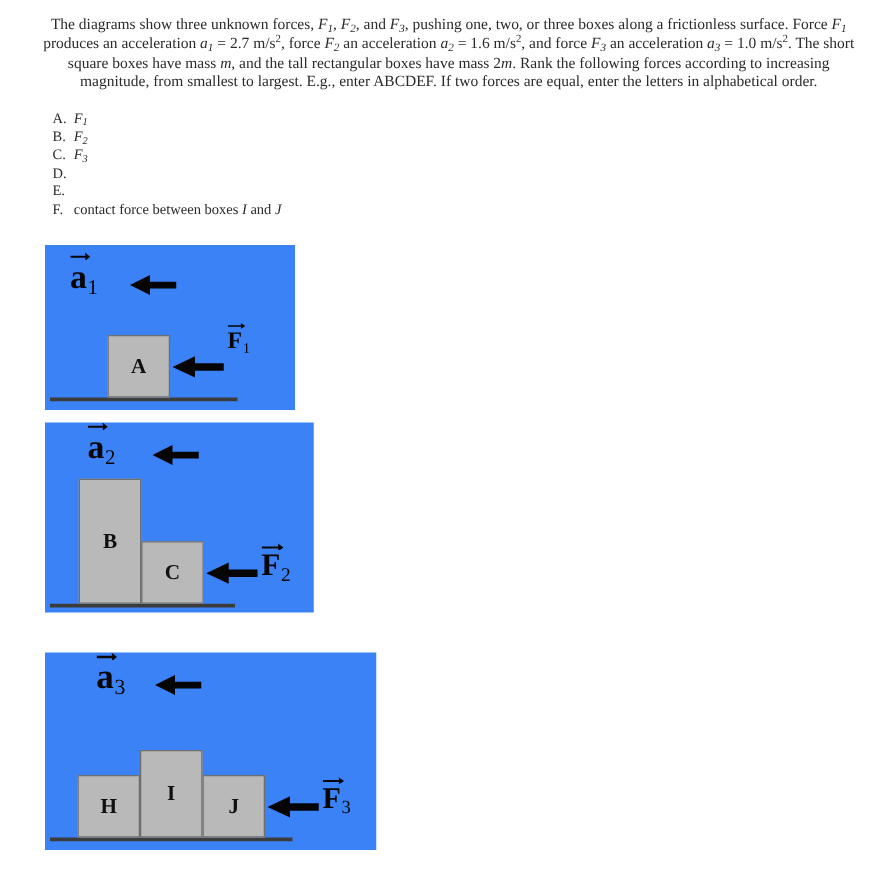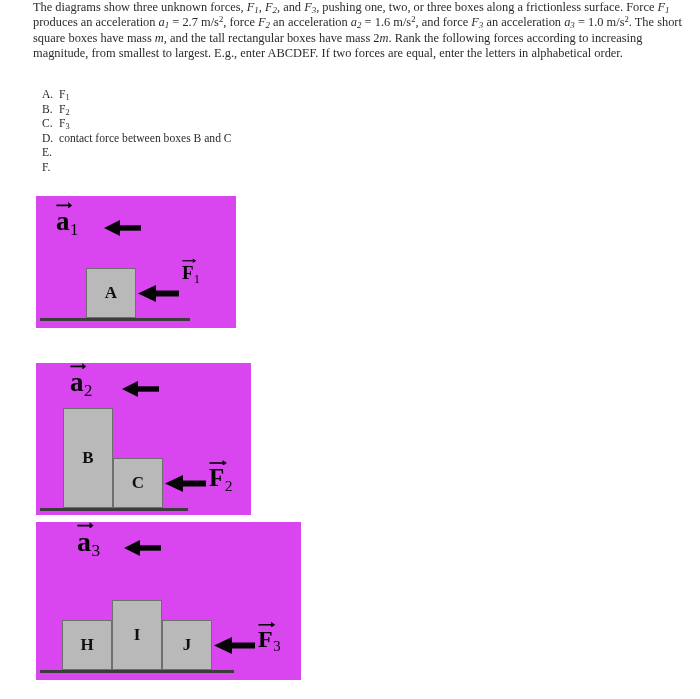--- a/index.html
+++ b/index.html
@@ -13,25 +13,25 @@
     font-family: "Liberation Serif", "DejaVu Serif", serif;
     color: #1a1a1a;
     overflow: hidden;
     position: relative;
   }
 
   
   #problem-statement {
     position: absolute;
     left: 33px;
-    top: 0px;
+    top: 12px;
     width: 652px;
     font-size: 12.4px;
     line-height: 15.3px;
-    text-align: left;
+    text-align: center;
     color: #2b2b2b;
   }
   #problem-statement .ital { font-style: italic; }
   sub { font-size: 0.72em; line-height: 0; vertical-align: -0.28em; }
   sup { font-size: 0.70em; line-height: 0; vertical-align: 0.48em; }
 
   
   #options-list {
     position: absolute;
     left: 42px;
@@ -43,26 +43,26 @@
   }
   .option-row {
     display: flex;
     align-items: baseline;
     white-space: nowrap;
   }
   .option-letter {
     width: 17px;
     flex: 0 0 17px;
   }
-  .option-text .ital { }
+  .option-text .ital { font-style: italic; }
 
   
   .diagram {
     position: absolute;
-    background: #d946ef;
+    background: #3b82f6;
   }
   .ground {
     position: absolute;
     background: #3c3c3c;
     height: 3px;
   }
   .box {
     position: absolute;
     background: #b9b9b9;
     border: 1.6px solid #6e6e6e;
@@ -130,29 +130,29 @@
     <span class="option-text"><span class="ital"><span>F</span><sub>2</sub></span></span>
   </div>
 
   <div class="option-row">
     <span class="option-letter">C.</span>
     <span class="option-text"><span class="ital"><span>F</span><sub>3</sub></span></span>
   </div>
 
   <div class="option-row">
     <span class="option-letter">D.</span>
-    <span class="option-text"><span>contact force between boxes </span><span class="ital">B</span><span> and </span><span class="ital">C</span></span>
   </div>
 
   <div class="option-row">
     <span class="option-letter">E.</span>
   </div>
 
   <div class="option-row">
     <span class="option-letter">F.</span>
+    <span class="option-text"><span>contact force between boxes </span><span class="ital">I</span><span> and </span><span class="ital">J</span></span>
   </div>
 
 </div>
 
 <div class="diagram" id="diagram-1" style="left:36px; top:196px; width:200px; height:132px;">
 
   <div class="veclabel" style="left:20px; top:12px; font-size:27px;">
     <span class="base"><span>a</span><span class="overarrow">
           <svg viewBox="0 0 40 12" preserveAspectRatio="none">
             <path d="M1 8 L34 8" stroke="#050505" stroke-width="2.6" fill="none"></path>
@@ -184,21 +184,21 @@
   <div class="veclabel" style="left:146px; top:67px; font-size:19px;">
     <span class="base"><span>F</span><span class="overarrow">
           <svg viewBox="0 0 40 12" preserveAspectRatio="none">
             <path d="M1 8 L34 8" stroke="#050505" stroke-width="2.6" fill="none"></path>
             <path d="M39 8 L29 3 L30.5 8 L29 13 Z" fill="#050505"></path>
           </svg>
         </span></span><span class="idx">1</span>
   </div>
 </div>
 
-<div class="diagram" id="diagram-2" style="left:36px; top:338px; width:215px; height:152px;margin-top:25px;">
+<div class="diagram" id="diagram-2" style="left:36px; top:338px; width:215px; height:152px;">
 
   <div class="veclabel" style="left:34px; top:6px; font-size:27px;">
     <span class="base"><span>a</span><span class="overarrow">
           <svg viewBox="0 0 40 12" preserveAspectRatio="none">
             <path d="M1 8 L34 8" stroke="#050505" stroke-width="2.6" fill="none"></path>
             <path d="M39 8 L29 3 L30.5 8 L29 13 Z" fill="#050505"></path>
           </svg>
         </span></span><span class="idx">2</span>
   </div>
 

